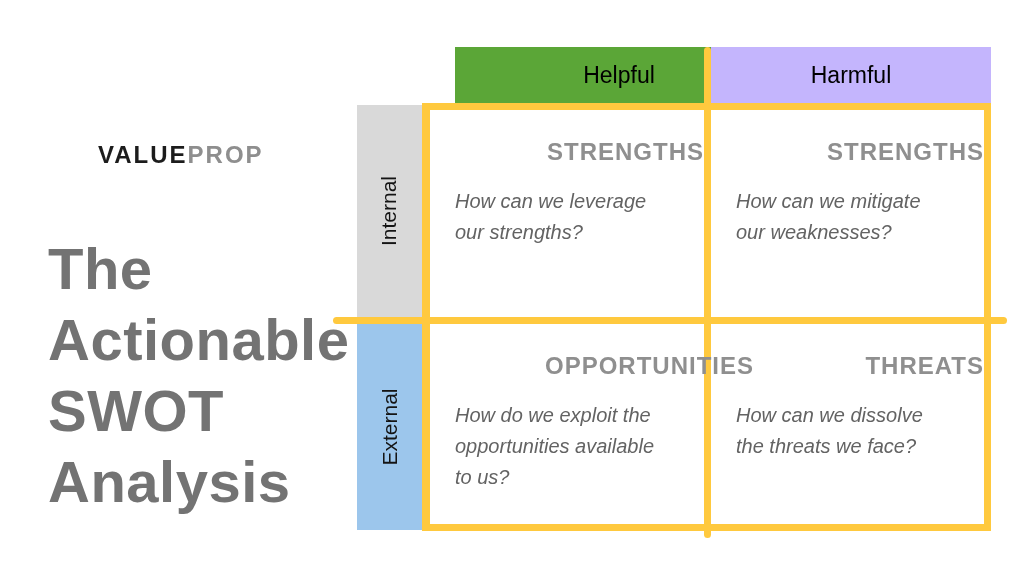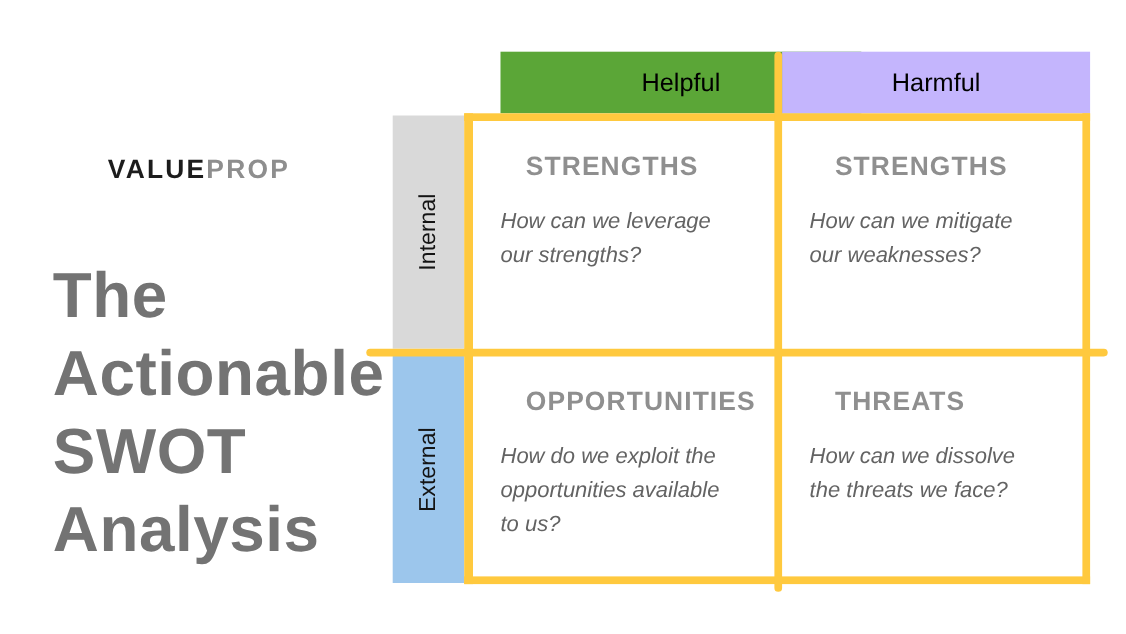--- a/index.html
+++ b/index.html
@@ -82,21 +82,21 @@
 
   
   .quad { position: absolute; }
   .quad.strengths     { left: 430px; top: 110px; width: 274px; height: 207px; }
   .quad.weaknesses    { left: 711px; top: 110px; width: 273px; height: 207px; }
   .quad.opportunities { left: 430px; top: 324px; width: 324px; height: 200px; }
   .quad.threats       { left: 711px; top: 324px; width: 273px; height: 200px; }
 
   .quad-heading {
     margin-top: 28px;
-    text-align: left;
+    text-align: right;
     font-size: 24px;
     font-weight: 700;
     letter-spacing: 1px;
     color: #8f8f8f;
     padding-left: 48px;
   }
   .quad-question {
     margin: 20px 0 0 25px;
     font-size: 20px;
     font-style: italic;

